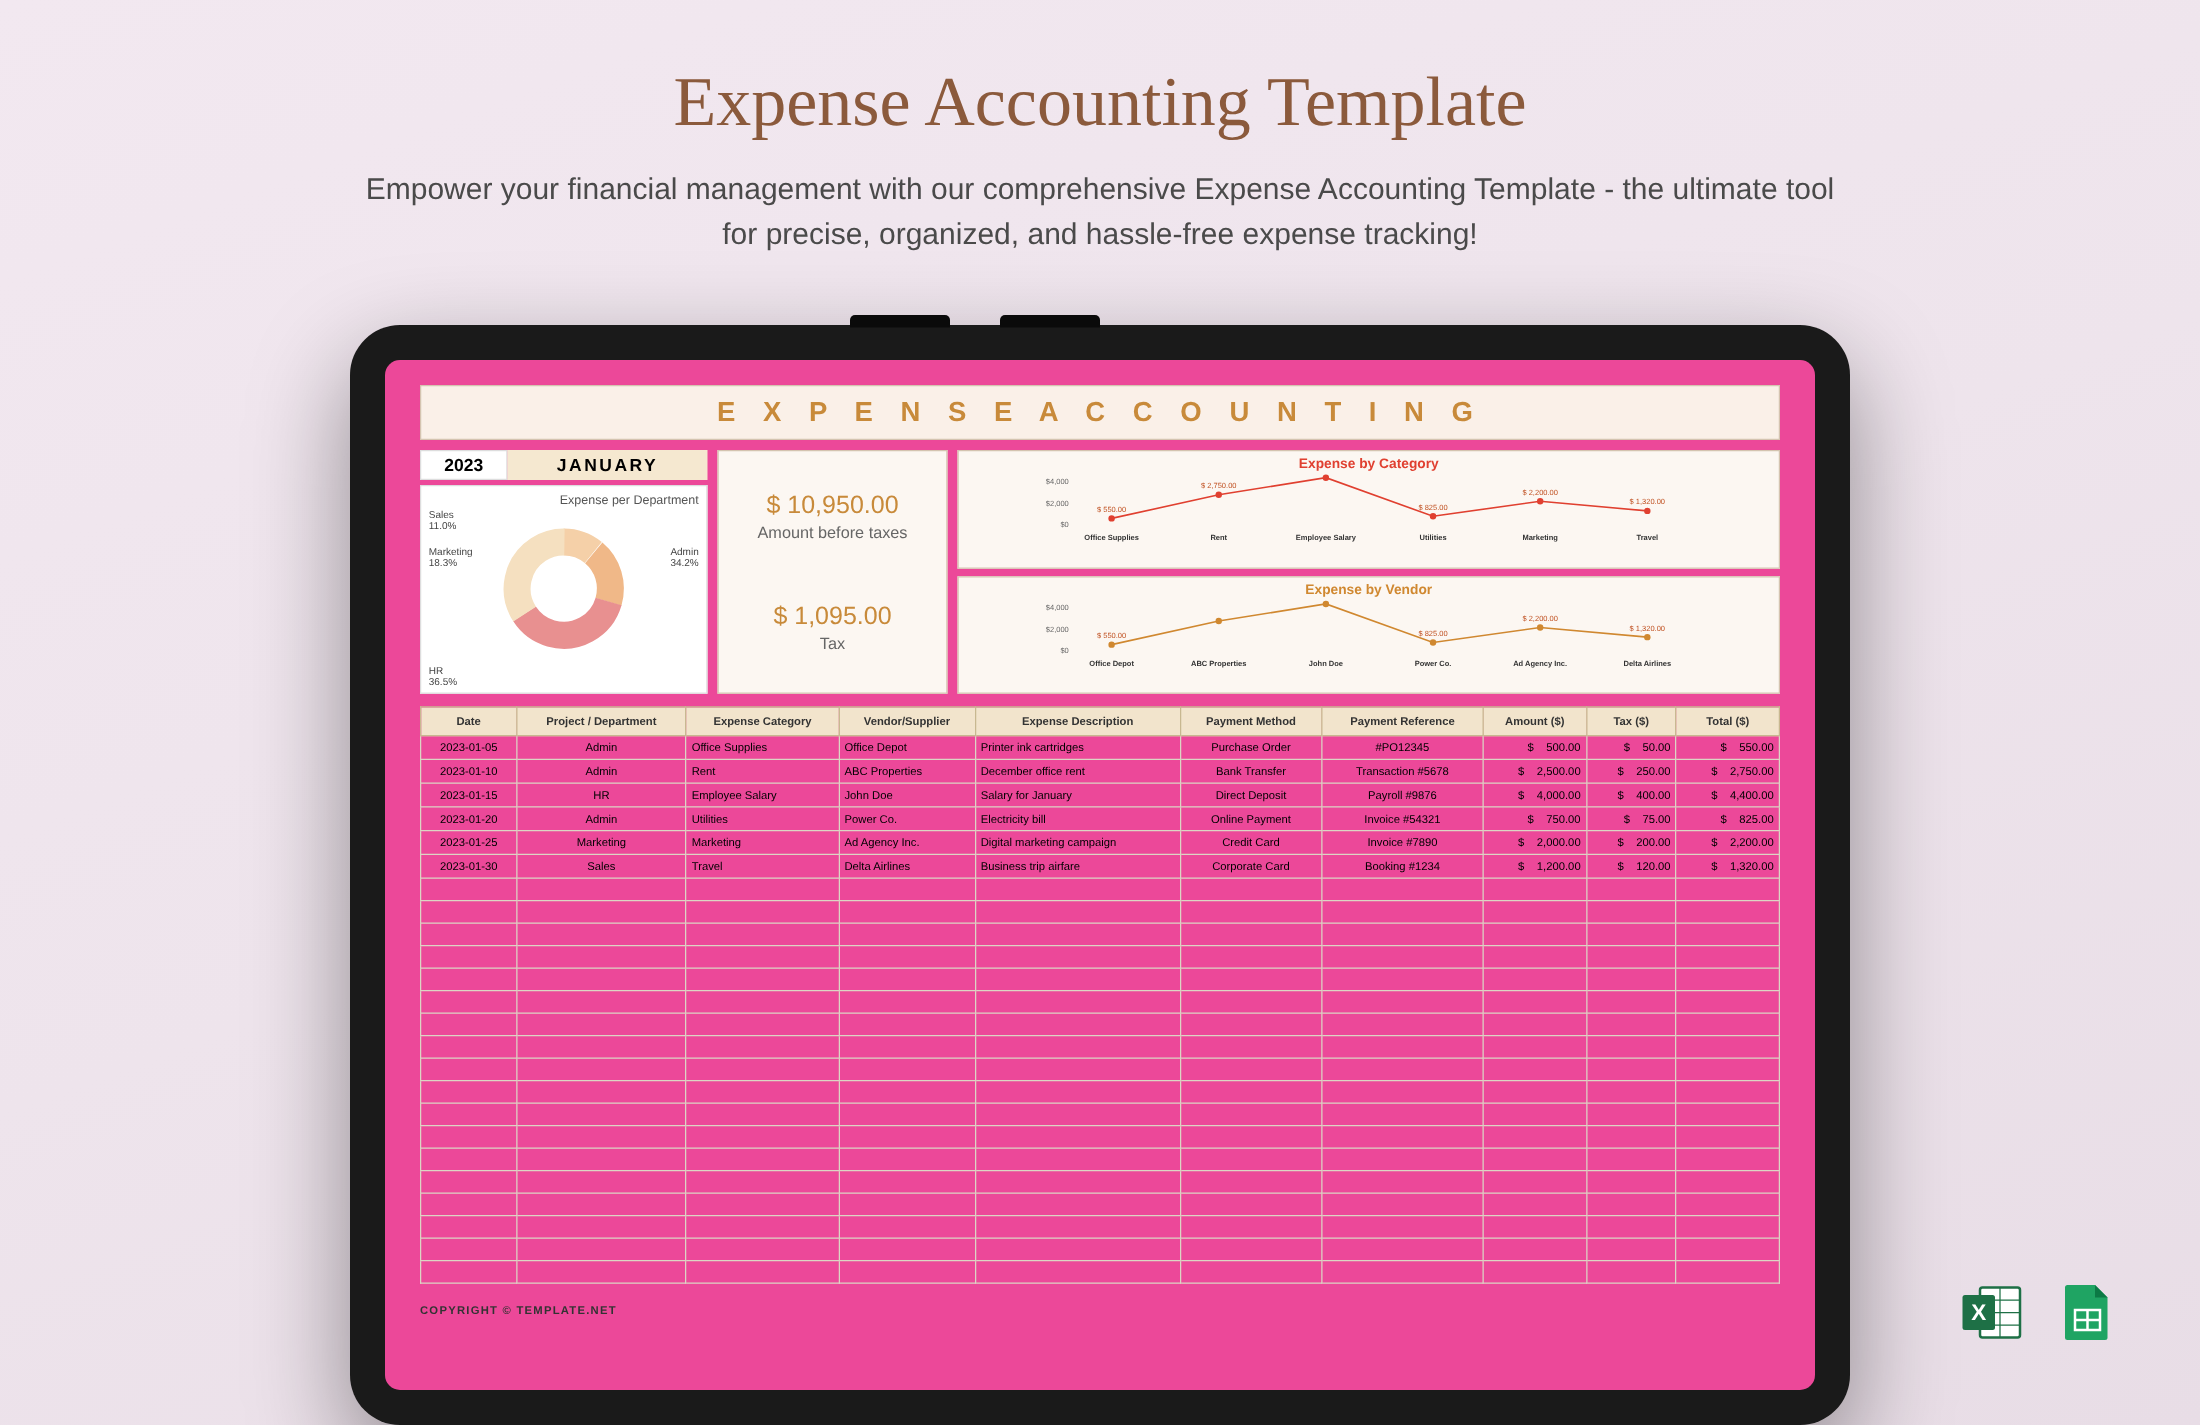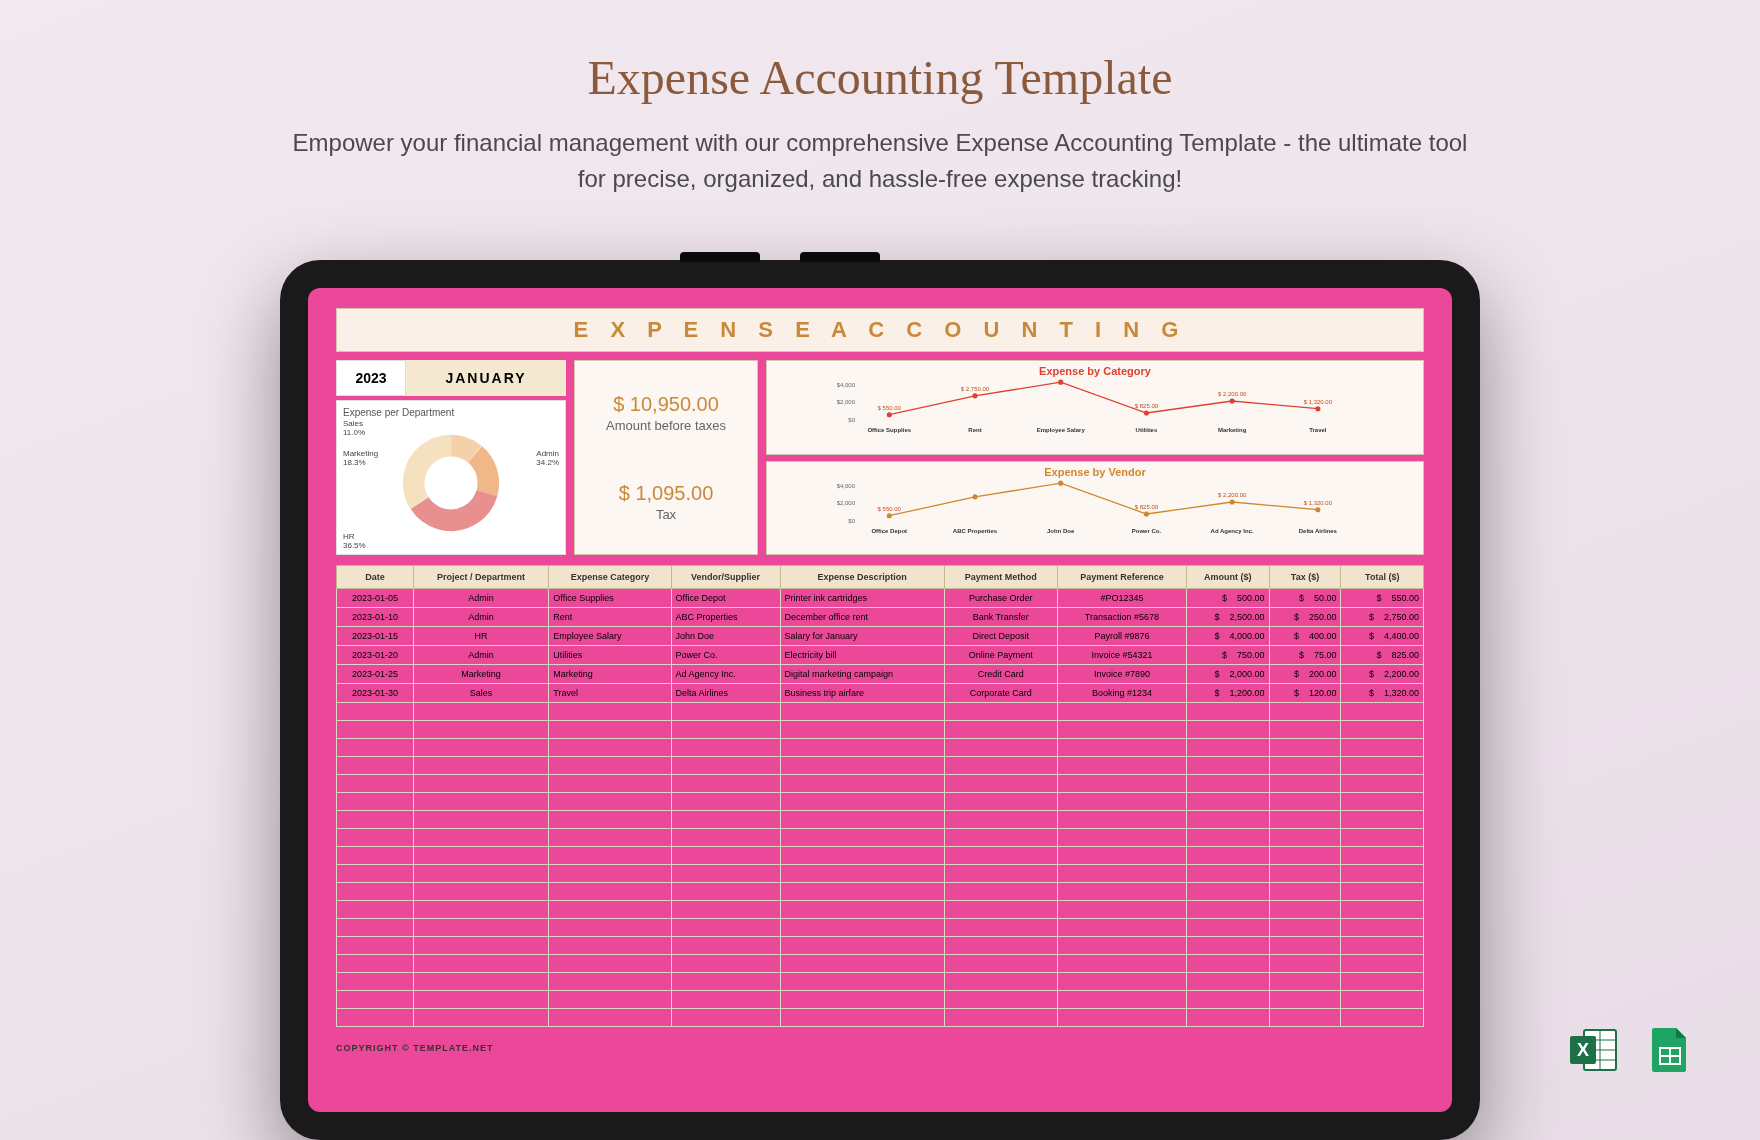--- a/index.html
+++ b/index.html
@@ -1,31 +1,31 @@
 <!DOCTYPE html>
 <html><head>
 <meta charset="utf-8">
 <style>
 *{margin:0;padding:0;box-sizing:border-box;font-family:Arial,Helvetica,sans-serif;}
 body{width:1760px;height:1140px;background:linear-gradient(160deg,#f2e8f0 0%,#eee4ec 50%,#e8dde6 100%);position:relative;overflow:hidden;}
-.page-title{text-align:center;font-family:Georgia,'Times New Roman',serif;font-size:48px;color:#8b5a3c;margin-top:50px;font-weight:400;}
+.page-title{text-align:center;font-family:Georgia,'Times New Roman',serif;font-size:56px;color:#8b5a3c;margin-top:50px;font-weight:400;}
 .page-subtitle{text-align:center;font-size:24px;color:#4a4a4a;max-width:1200px;margin:20px auto 0;line-height:1.5;}
 .tablet{position:absolute;left:280px;top:260px;width:1200px;height:880px;background:#1a1a1a;border-radius:40px;box-shadow:0 30px 80px rgba(0,0,0,0.4);padding:28px;}
 .tablet::before{content:"";position:absolute;top:-8px;left:400px;width:80px;height:10px;background:#0a0a0a;border-radius:4px 4px 0 0;}
 .tablet::after{content:"";position:absolute;top:-8px;left:520px;width:80px;height:10px;background:#0a0a0a;border-radius:4px 4px 0 0;}
 .screen{width:100%;height:100%;background:#ec4899;border-radius:12px;overflow:hidden;padding:20px 28px;}
 .sheet-title{background:#faf0e8;border:1px solid #d4c4b0;text-align:center;padding:8px;font-size:22px;font-weight:bold;color:#c88a3a;letter-spacing:8px;}
 .dashboard{display:flex;gap:8px;margin-top:8px;height:195px;}
 .card{border:1px solid #d4c4b0;background:#fcf7f2;}
 .year-month{width:230px;display:flex;flex-direction:column;}
-.ym-header{display:flex;height:36px;border-radius:13px;}
+.ym-header{display:flex;height:24px;border-radius:13px;}
 .ym-year{width:70px;background:#fff;border:1px solid #ddd;display:flex;align-items:center;justify-content:center;font-weight:bold;font-size:14px;}
 .ym-month{flex:1;background:#f5e8d0;display:flex;align-items:center;justify-content:center;font-weight:bold;font-size:14px;letter-spacing:2px;}
 .dept-chart{flex:1;border:1px solid #ddd;margin-top:4px;padding:6px;background:#fff;position:relative;}
-.dept-title{font-size:10px;color:#555;}
+.dept-title{font-size:10px;color:#555;text-align:right;}
 .dept-label{position:absolute;font-size:8px;color:#444;}
 .summary{width:184px;display:flex;flex-direction:column;justify-content:space-around;padding:8px;text-align:center;}
 .summary .big-amt{font-size:20px;color:#c88a3a;font-weight:500;}
 .summary .big-amt.red{color:#e04030;font-size:22px;}
 .summary .lbl{font-size:13px;color:#666;margin-top:2px;}
 .charts{flex:1;display:flex;flex-direction:column;gap:6px;}
 .line-chart{flex:1;padding:4px 8px;position:relative;}
 .lc-title{text-align:center;font-size:11px;font-weight:bold;}
 .lc-title.red{color:#e04030;}
 .lc-title.orange{color:#d08830;}

